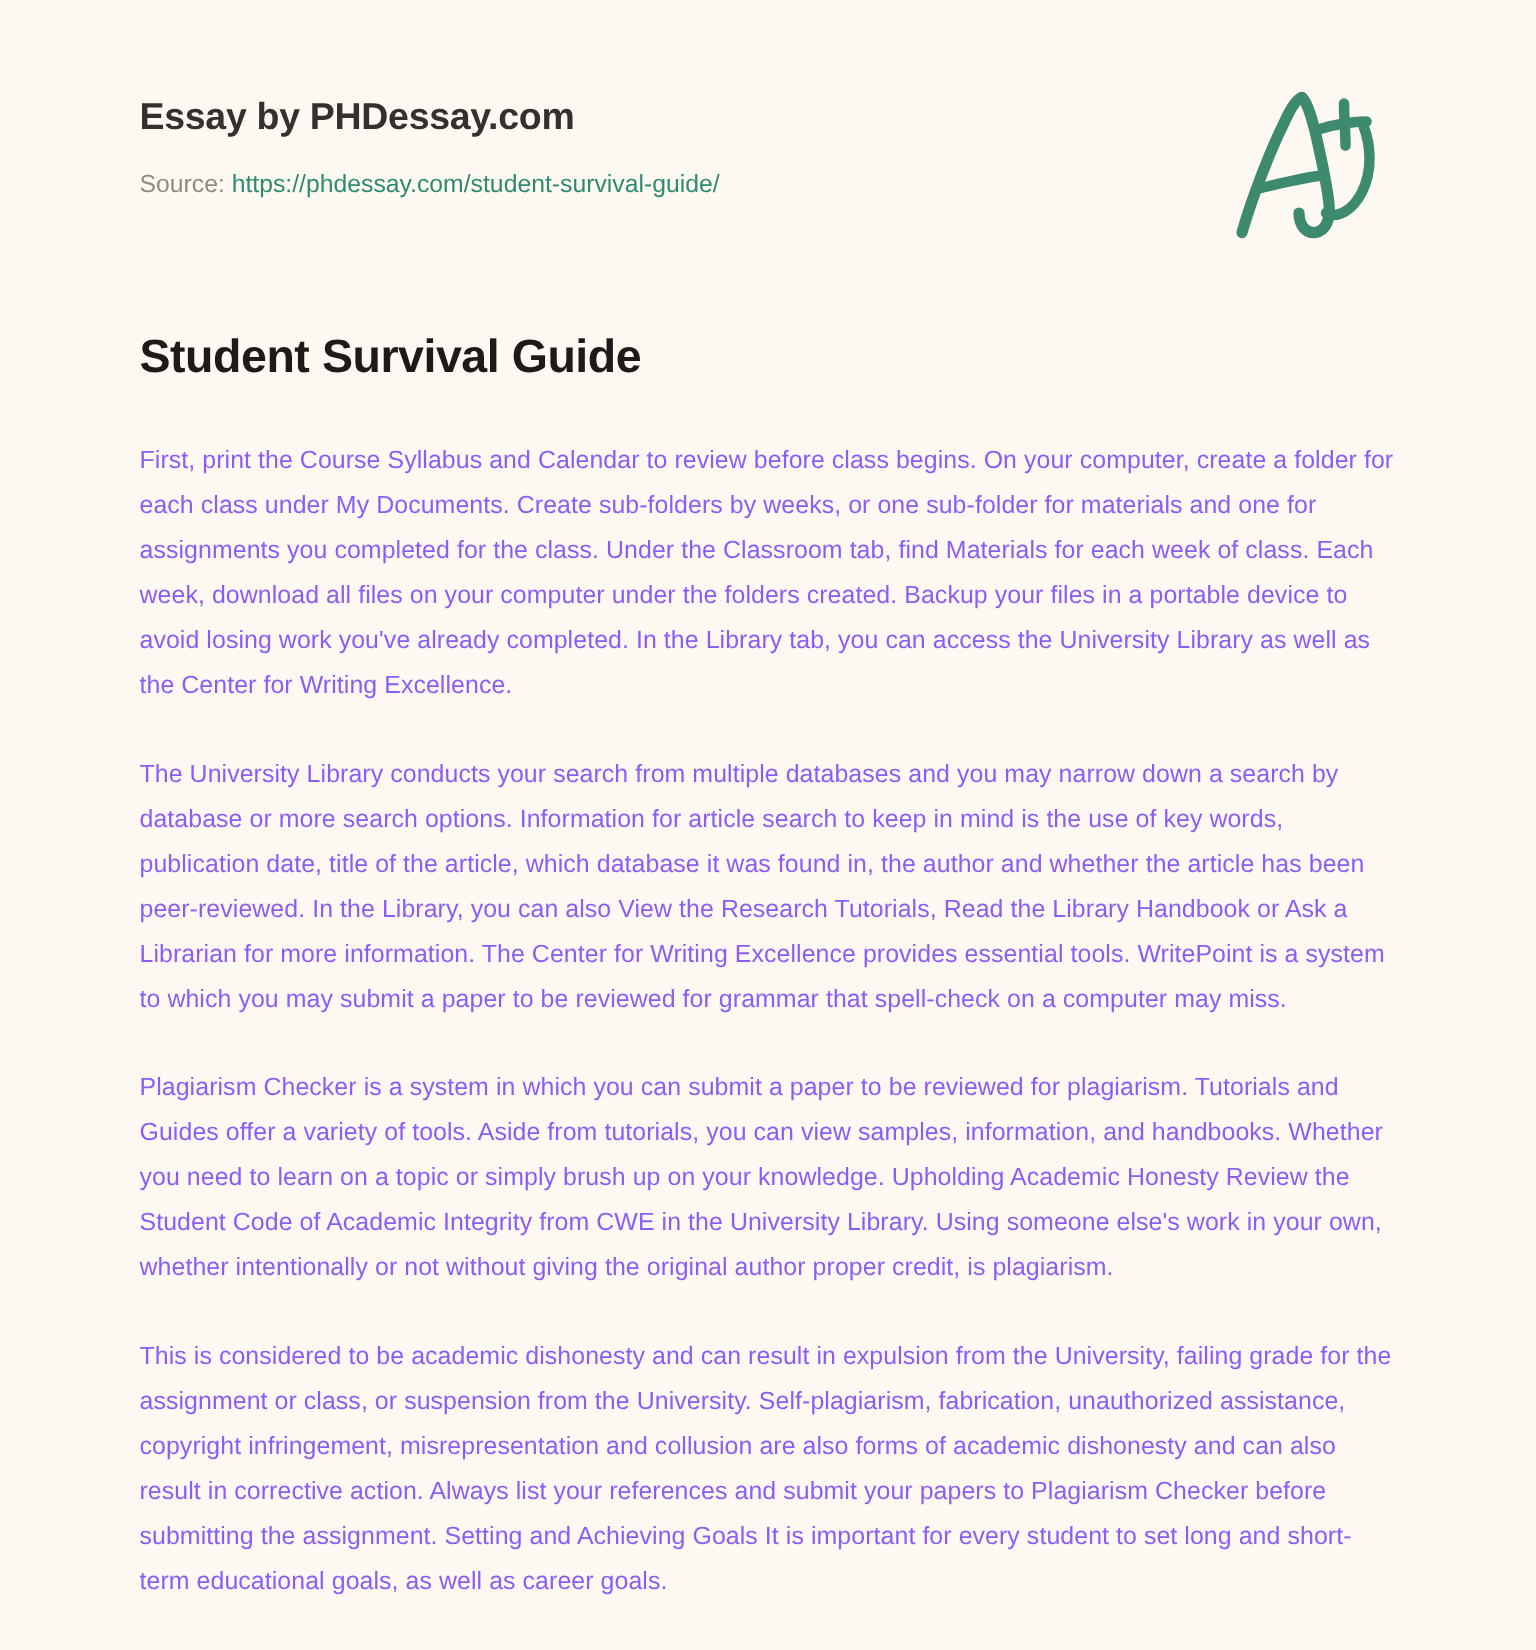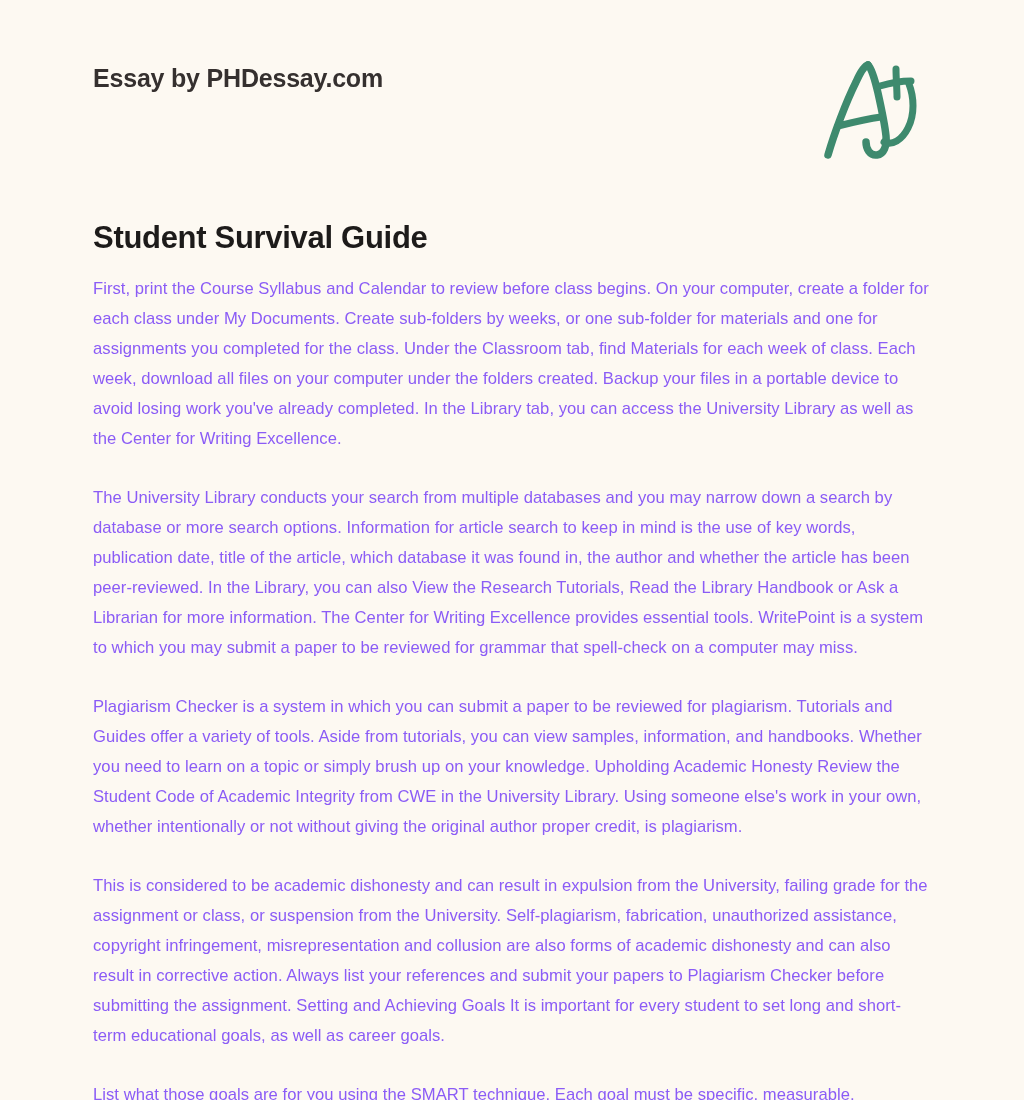--- a/index.html
+++ b/index.html
@@ -81,21 +81,21 @@
     top: 218px;
     width: 840px;
   }
 
   .article-title {
     font-size: 31px;
     font-weight: bold;
     color: #1d1b1a;
     letter-spacing: -0.3px;
     line-height: 40px;
-    margin: 0 0 16px 0;
+    margin: 0 0 34px 0;
   }
 
   .article-body p {
     margin: 0 0 29px 0;
     font-size: 16.6px;
     line-height: 30px;
     color: #8b5cf6;
     text-align: left;
     letter-spacing: 0.05px;
   }
@@ -104,20 +104,24 @@
     margin-bottom: 0;
   }
 </style>
 </head>
 <body>
 
 <div class="page">
 
   <div class="masthead">
     <div class="brand-line">Essay by PHDessay.com</div>
+    <div class="source-line">
+      <span class="source-label">Source:</span>
+      <a class="source-url" href="#" title="https://phdessay.com/student-survival-guide/">https://phdessay.com/student-survival-guide/</a>
+    </div>
   </div>
 
   <div class="logo-wrap">
     <svg viewBox="0 0 112 115" xmlns="http://www.w3.org/2000/svg">
       <g fill="none" stroke="#3e8a6e" stroke-linecap="round" stroke-linejoin="round">
 
         <path d="M16 103 C 22 82, 34 50, 44 30 C 48 21, 52 14, 56 13" stroke-width="7.5"></path>
 
         <path d="M56 13 C 60 17, 63 28, 66 41 C 70 59, 73 74, 74 84
                  C 75 94, 72 102, 65 103 C 58 104, 54 97, 54 90" stroke-width="7.5"></path>

